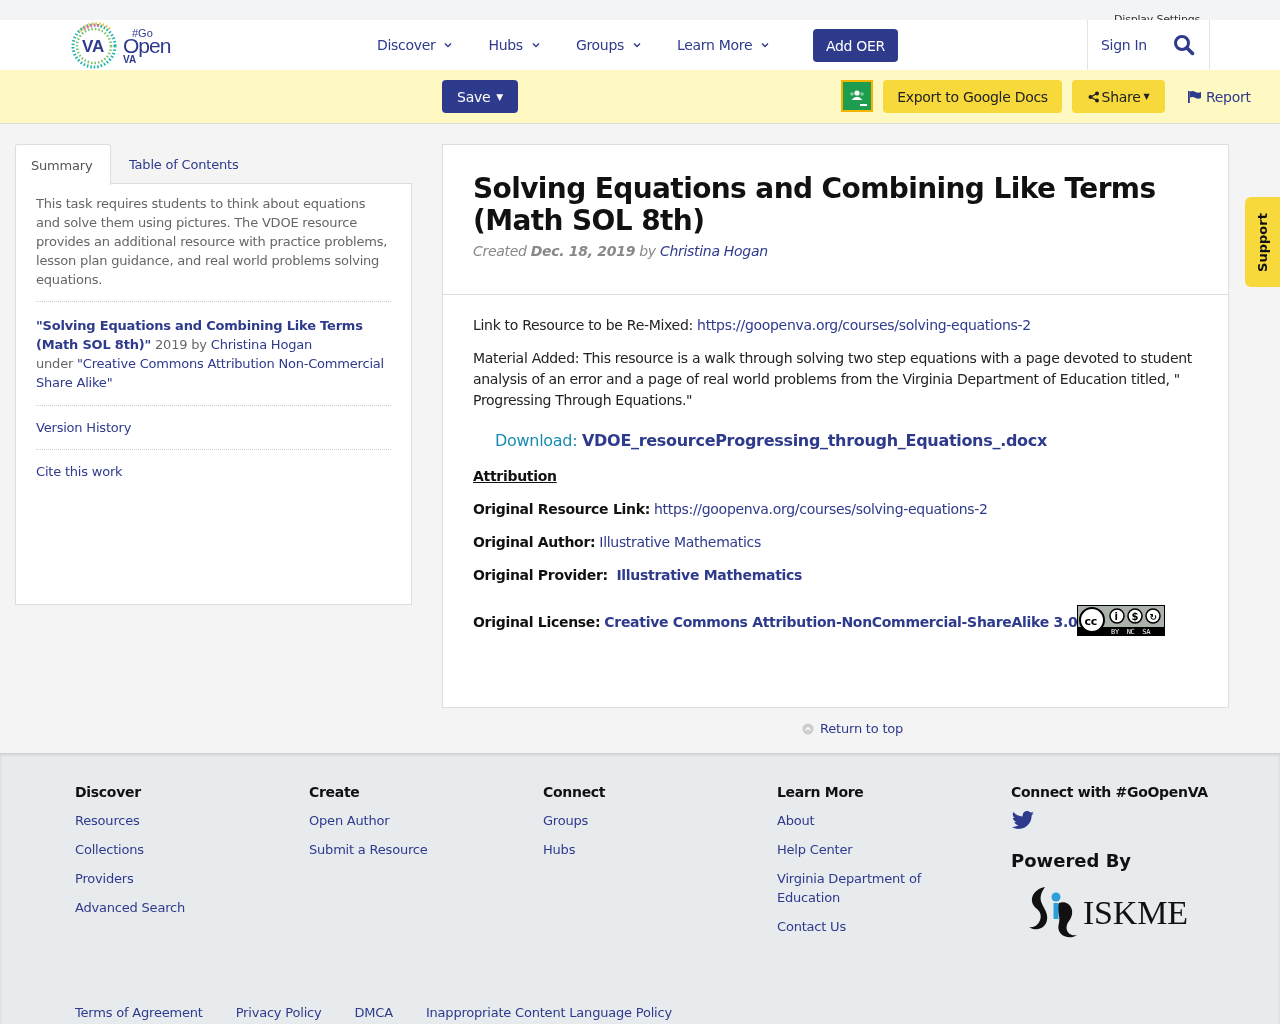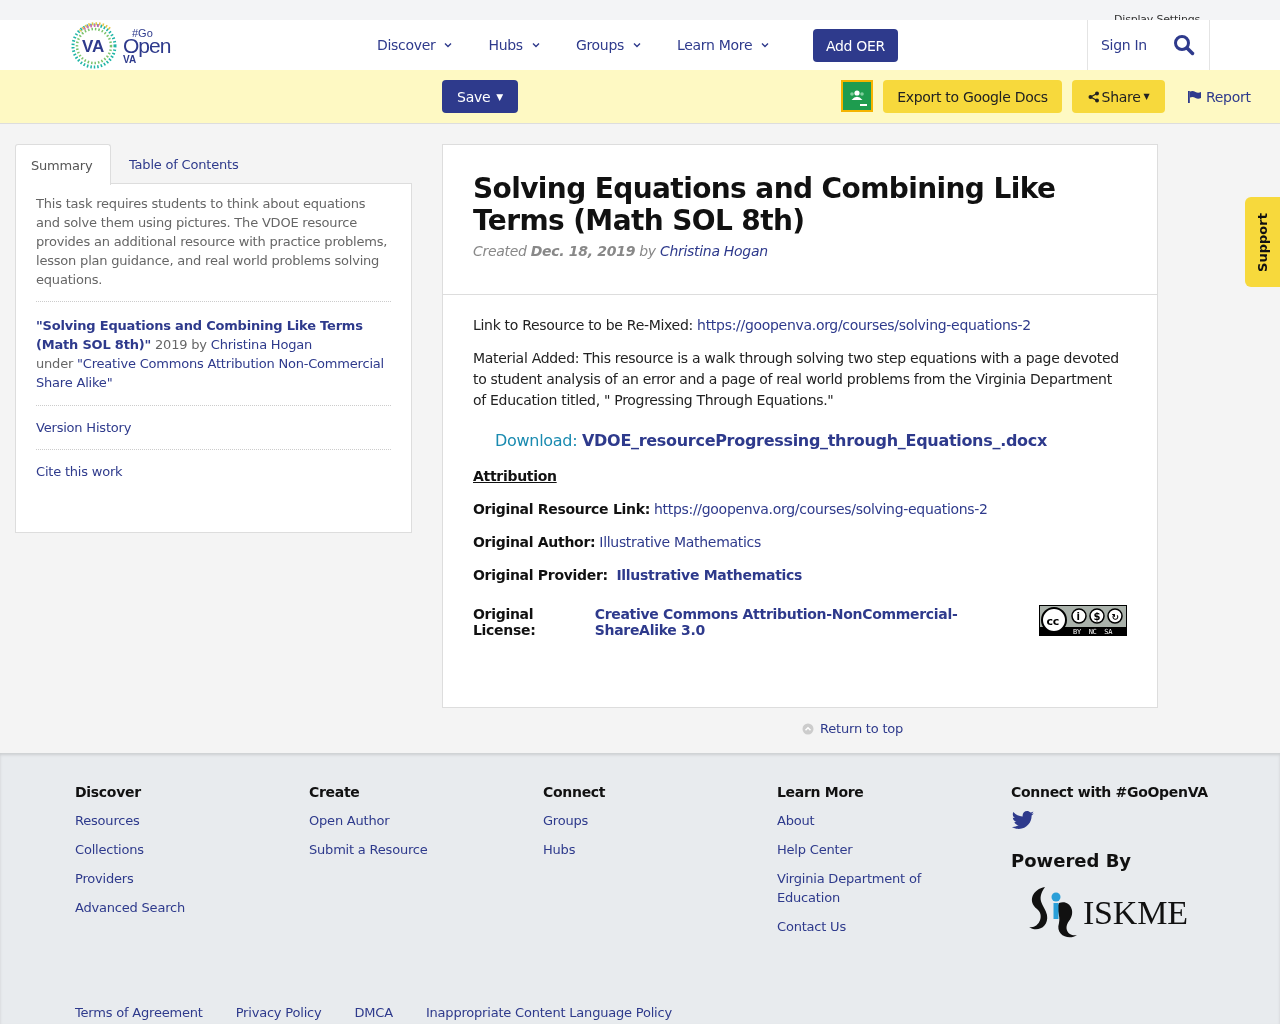--- a/index.html
+++ b/index.html
@@ -130,21 +130,21 @@
       width: 96px;
       position: relative; z-index: 2;
       height: 41px;
     }
     .tab.inactive { color: #2e3a8c; padding-left: 18px; }
     .sidebar-panel {
       background: #fff;
       border: 1px solid #ddd;
       margin-top: -1px;
       padding: 10px 20px 20px 20px;
-      height: 350px;
+      height: 422px;
     }
     .summary-text {
       font-size: 13px; line-height: 19px; color: #666;
       letter-spacing: -0.2px;
       padding-bottom: 12px;
       border-bottom: 1px dotted #ccc;
     }
     .cite-block {
       font-size: 13px; line-height: 19px; color: #666;
       padding: 14px 0 13px 0;
@@ -156,21 +156,21 @@
       display: block;
       font-size: 13px; color: #2e3a8c;
       padding: 14px 0 14px 0;
       letter-spacing: -0.2px;
     }
     .sidebar-link.bordered { border-bottom: 1px dotted #ccc; }
 
     
     .content {
       position: absolute; left: 442px; top: 144px;
-      width: 716px; height: 564px;
+      width: 787px; height: 564px;
       background: #fff;
       border: 1px solid #ddd;
     }
     .content-header {
       height: 150px;
       border-bottom: 1px solid #ddd;
       padding: 28px 30px 0 30px;
     }
     .page-title {
       font-size: 28px; font-weight: bold; color: #111;
@@ -202,21 +202,21 @@
     }
     .attr-row {
       margin-top: 17px;
       font-size: 14px; color: #222; letter-spacing: -0.3px;
       display: flex; align-items: center;
     }
     .attr-row .lbl { font-weight: bold; color: #111; margin-right: 4px; }
     .attr-row .val { color: #2e3a8c; }
     .attr-row .val.bold { font-weight: bold; }
     .attr-row.license { margin-top: 22px; }
-    .cc-badge { margin-left: 7px; }
+    .cc-badge { margin-left: 0; }
 
     
     .support-tab {
       position: absolute; left: 1245px; top: 197px;
       width: 35px; height: 90px;
       background: #f7d93c;
       border-radius: 6px 0 0 6px;
       display: flex; align-items: center; justify-content: center;
     }
     .support-tab span {

